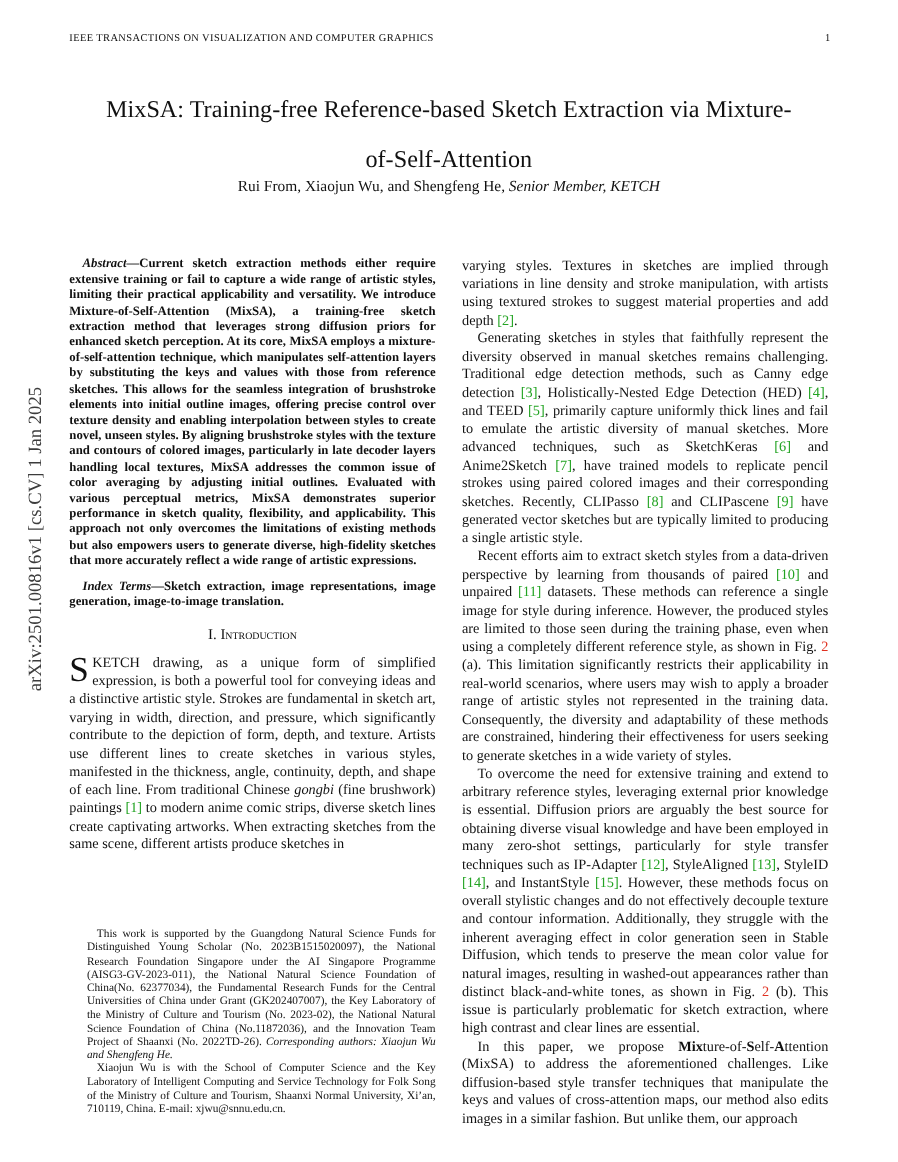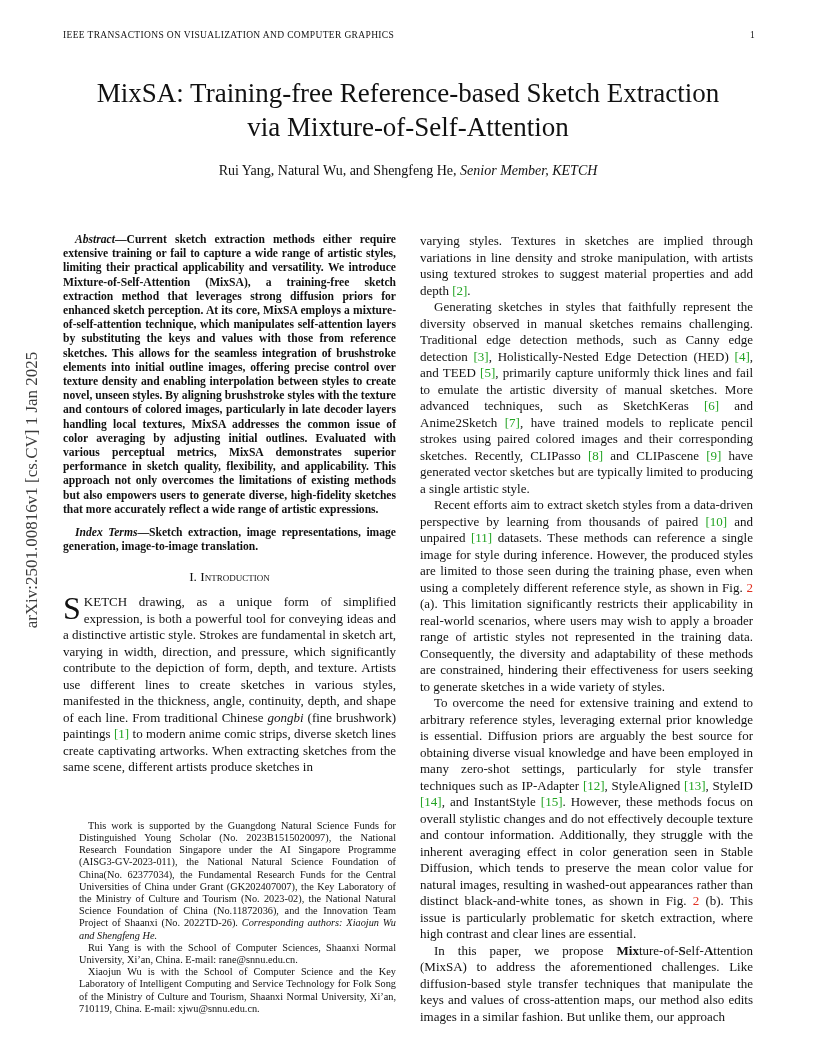--- a/index.html
+++ b/index.html
@@ -4,21 +4,21 @@
 <style>
   html,body{margin:0;padding:0;background:#ffffff;}
   .page{position:relative;width:816px;height:1056px;background:#ffffff;overflow:hidden;
         font-family:"Liberation Serif","DejaVu Serif",serif;color:#111111;}
   .runhead{position:absolute;top:30px;left:63px;width:692px;display:flex;
            justify-content:space-between;font-size:9.5px;letter-spacing:0.35px;gap:39px;}
   .arxiv{position:absolute;left:-138px;top:480px;width:340px;text-align:center;
          transform:rotate(-90deg);font-size:17px;color:#3c3c3c;white-space:nowrap;
          font-family:"Liberation Serif","DejaVu Serif",serif;}
   .title{position:absolute;top:76px;left:93px;width:630px;text-align:center;
-         font-size:27px;font-weight:normal;line-height:34px;margin:0;}
+         font-size:22px;font-weight:normal;line-height:46px;margin:0;}
   .authors{position:absolute;top:163px;left:0;width:816px;text-align:center;font-size:14px;}
   .col{position:absolute;top:233px;width:333px;height:782px;}
   .col-left{left:63px;}
   .col-right{left:420px;}
   p{margin:0;}
   .abstract{font-size:11.6px;font-weight:bold;line-height:14.2px;text-align:justify;
             text-indent:12px;}
   .index-terms{margin-top:9px;}
   .sec{font-variant:small-caps;font-weight:normal;font-size:13.5px;text-align:center;
        margin:15px 0 9px 0;}
@@ -39,31 +39,30 @@
 
   <div class="runhead">
     <span>IEEE TRANSACTIONS ON VISUALIZATION AND COMPUTER GRAPHICS</span>
     <span>1</span>
   </div>
 
   <div class="arxiv">arXiv:2501.00816v1  [cs.CV]  1 Jan 2025</div>
 
   <h1 class="title">MixSA: Training-free Reference-based Sketch Extraction via Mixture-of-Self-Attention</h1>
 
-  <div class="authors"><span>Rui Yang, Natural Wu, and Shengfeng He, </span><span class="i">Senior Member,  KETCH</span></div>
+  <div class="authors"><span>Rui From, Xiaojun Wu, and Shengfeng He, </span><span class="i">Senior Member,  KETCH</span></div>
 
   <div class="col col-left">
     <p class="abstract"><span class="i">Abstract</span><span>—Current sketch extraction methods either require extensive training or fail to capture a wide range of artistic styles, limiting their practical applicability and versatility. We introduce Mixture-of-Self-Attention (MixSA), a training-free sketch extraction method that leverages strong diffusion priors for enhanced sketch perception. At its core, MixSA employs a mixture-of-self-attention technique, which manipulates self-attention layers by substituting the keys and values with those from reference sketches. This allows for the seamless integration of brushstroke elements into initial outline images, offering precise control over texture density and enabling interpolation between styles to create novel, unseen styles. By aligning brushstroke styles with the texture and contours of colored images, particularly in late decoder layers handling local textures, MixSA addresses the common issue of color averaging by adjusting initial outlines. Evaluated with various perceptual metrics, MixSA demonstrates superior performance in sketch quality, flexibility, and applicability. This approach not only overcomes the limitations of existing methods but also empowers users to generate diverse, high-fidelity sketches that more accurately reflect a wide range of artistic expressions.</span></p>
     <p class="abstract index-terms"><span class="i">Index Terms</span><span>—Sketch extraction, image representations, image generation, image-to-image translation.</span></p>
     <h2 class="sec">I. Introduction</h2>
     <p class="body noindent"><span class="dropcap">S</span><span>KETCH drawing, as a unique form of simplified expression, is both a powerful tool for conveying ideas and a distinctive artistic style. Strokes are fundamental in sketch art, varying in width, direction, and pressure, which significantly contribute to the depiction of form, depth, and texture. Artists use different lines to create sketches in various styles, manifested in the thickness, angle, continuity, depth, and shape of each line. From traditional Chinese </span><span class="i">gongbi</span><span> (fine brushwork) paintings </span><span class="cite">[1]</span><span> to modern anime comic strips, diverse sketch lines create captivating artworks. When extracting sketches from the same scene, different artists produce sketches in</span></p>
 
     <div class="footnotes">
       <p><span>This work is supported by the Guangdong Natural Science Funds for Distinguished Young Scholar (No. 2023B1515020097), the National Research Foundation Singapore under the AI Singapore Programme (AISG3-GV-2023-011), the National Natural Science Foundation of China(No. 62377034), the Fundamental Research Funds for the Central Universities of China under Grant (GK202407007), the Key Laboratory of the Ministry of Culture and Tourism (No. 2023-02), the National Natural Science Foundation of China (No.11872036), and the Innovation Team Project of Shaanxi (No. 2022TD-26). </span><span class="i">Corresponding authors: Xiaojun Wu and Shengfeng He.</span></p>
-      <p><span>Rui Yang is with the School of Computer Sciences, Shaanxi Normal University, Xi’an, China. E-mail: rane@snnu.edu.cn.</span></p>
       <p><span>Xiaojun Wu is with the School of Computer Science and the Key Laboratory of Intelligent Computing and Service Technology for Folk Song of the Ministry of Culture and Tourism, Shaanxi Normal University, Xi’an, 710119, China. E-mail: xjwu@snnu.edu.cn.</span></p>
     </div>
   </div>
 
   <div class="col col-right">
     <p class="body noindent"><span>varying styles. Textures in sketches are implied through variations in line density and stroke manipulation, with artists using textured strokes to suggest material properties and add depth </span><span class="cite">[2]</span><span>.</span></p>
     <p class="body"><span>Generating sketches in styles that faithfully represent the diversity observed in manual sketches remains challenging. Traditional edge detection methods, such as Canny edge detection </span><span class="cite">[3]</span><span>, Holistically-Nested Edge Detection (HED) </span><span class="cite">[4]</span><span>, and TEED </span><span class="cite">[5]</span><span>, primarily capture uniformly thick lines and fail to emulate the artistic diversity of manual sketches. More advanced techniques, such as SketchKeras </span><span class="cite">[6]</span><span> and Anime2Sketch </span><span class="cite">[7]</span><span>, have trained models to replicate pencil strokes using paired colored images and their corresponding sketches. Recently, CLIPasso </span><span class="cite">[8]</span><span> and CLIPascene </span><span class="cite">[9]</span><span> have generated vector sketches but are typically limited to producing a single artistic style.</span></p>
     <p class="body"><span>Recent efforts aim to extract sketch styles from a data-driven perspective by learning from thousands of paired </span><span class="cite">[10]</span><span> and unpaired </span><span class="cite">[11]</span><span> datasets. These methods can reference a single image for style during inference. However, the produced styles are limited to those seen during the training phase, even when using a completely different reference style, as shown in Fig. </span><span class="ref">2</span><span> (a). This limitation significantly restricts their applicability in real-world scenarios, where users may wish to apply a broader range of artistic styles not represented in the training data. Consequently, the diversity and adaptability of these methods are constrained, hindering their effectiveness for users seeking to generate sketches in a wide variety of styles.</span></p>
     <p class="body"><span>To overcome the need for extensive training and extend to arbitrary reference styles, leveraging external prior knowledge is essential. Diffusion priors are arguably the best source for obtaining diverse visual knowledge and have been employed in many zero-shot settings, particularly for style transfer techniques such as IP-Adapter </span><span class="cite">[12]</span><span>, StyleAligned </span><span class="cite">[13]</span><span>, StyleID </span><span class="cite">[14]</span><span>, and InstantStyle </span><span class="cite">[15]</span><span>. However, these methods focus on overall stylistic changes and do not effectively decouple texture and contour information. Additionally, they struggle with the inherent averaging effect in color generation seen in Stable Diffusion, which tends to preserve the mean color value for natural images, resulting in washed-out appearances rather than distinct black-and-white tones, as shown in Fig. </span><span class="ref">2</span><span> (b). This issue is particularly problematic for sketch extraction, where high contrast and clear lines are essential.</span></p>
     <p class="body"><span>In this paper, we propose </span><span class="b">Mix</span><span>ture-of-</span><span class="b">S</span><span>elf-</span><span class="b">A</span><span>ttention (MixSA) to address the aforementioned challenges. Like diffusion-based style transfer techniques that manipulate the keys and values of cross-attention maps, our method also edits images in a similar fashion. But unlike them, our approach</span></p>

